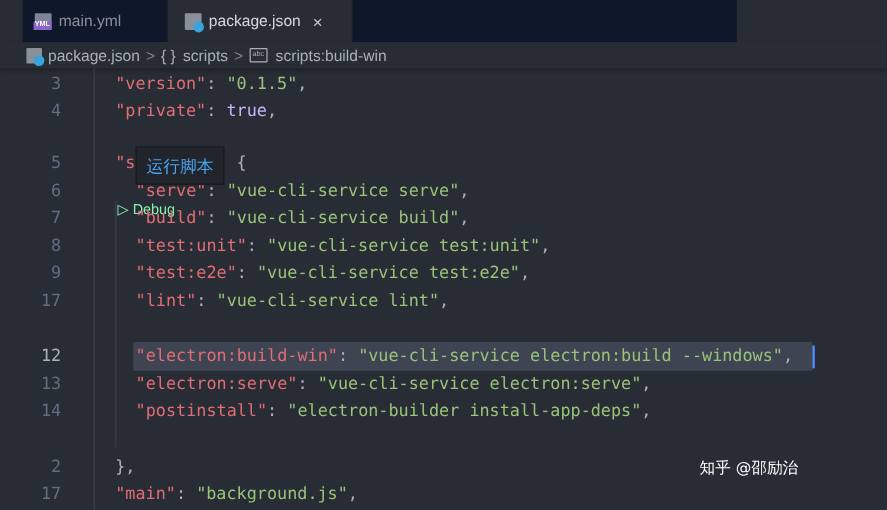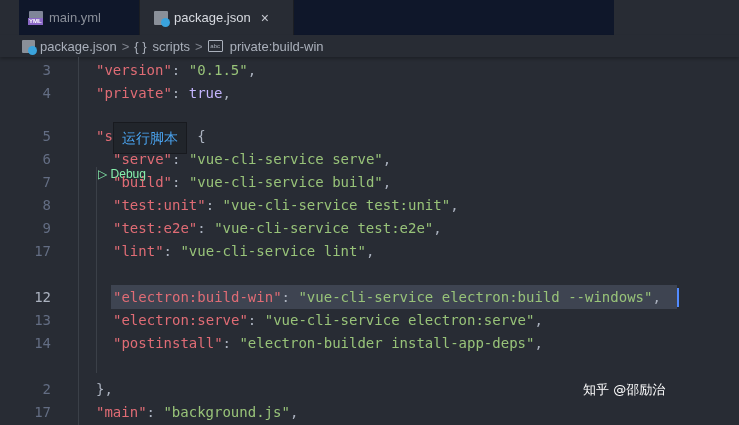--- a/index.html
+++ b/index.html
@@ -51,21 +51,21 @@
 </div>
 
 <div class="breadcrumb">
   <span class="ico pkg-ico"></span>
   <span>package.json</span>
   <span class="sep">&gt;</span>
   <span class="braces">{ }</span>
   <span>scripts</span>
   <span class="sep">&gt;</span>
   <span class="str-ico">abc</span>
-  <span>private:build-win</span>
+  <span>scripts:build-win</span>
 </div>
 
 <div class="editor">
   <div class="guide" style="top:0;height:368px;"></div>
   <div class="guide2" style="top:110px;height:206px;"></div>
 
   <div class="line" style="top:2px;"><span class="ln">3</span><span class="code"><span class="key">"version"</span><span>: </span><span class="str">"0.1.5"</span><span>,</span></span></div>
   <div class="line" style="top:25px;"><span class="ln">4</span><span class="code"><span class="key">"private"</span><span>: </span><span class="bool">true</span><span>,</span></span></div>
 
   <div class="codelens">▷ Debug</div>

